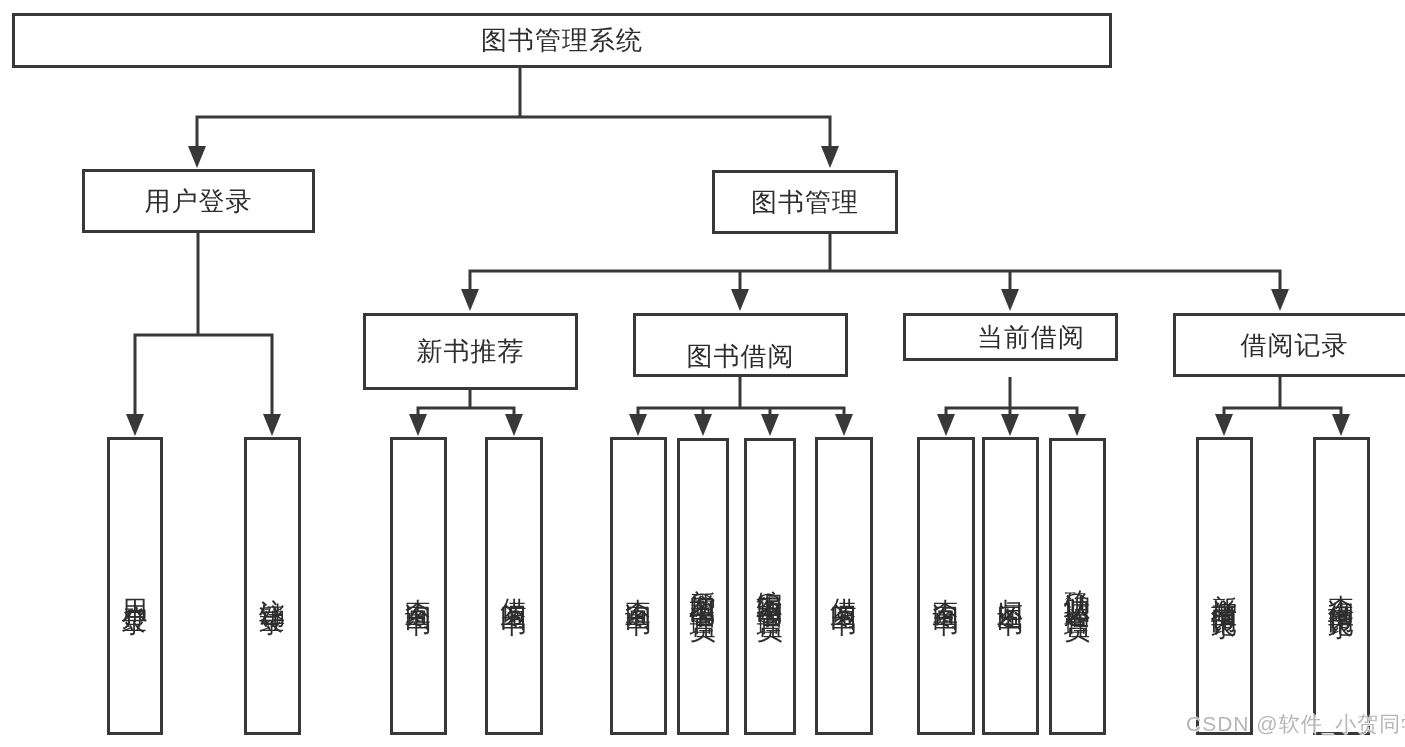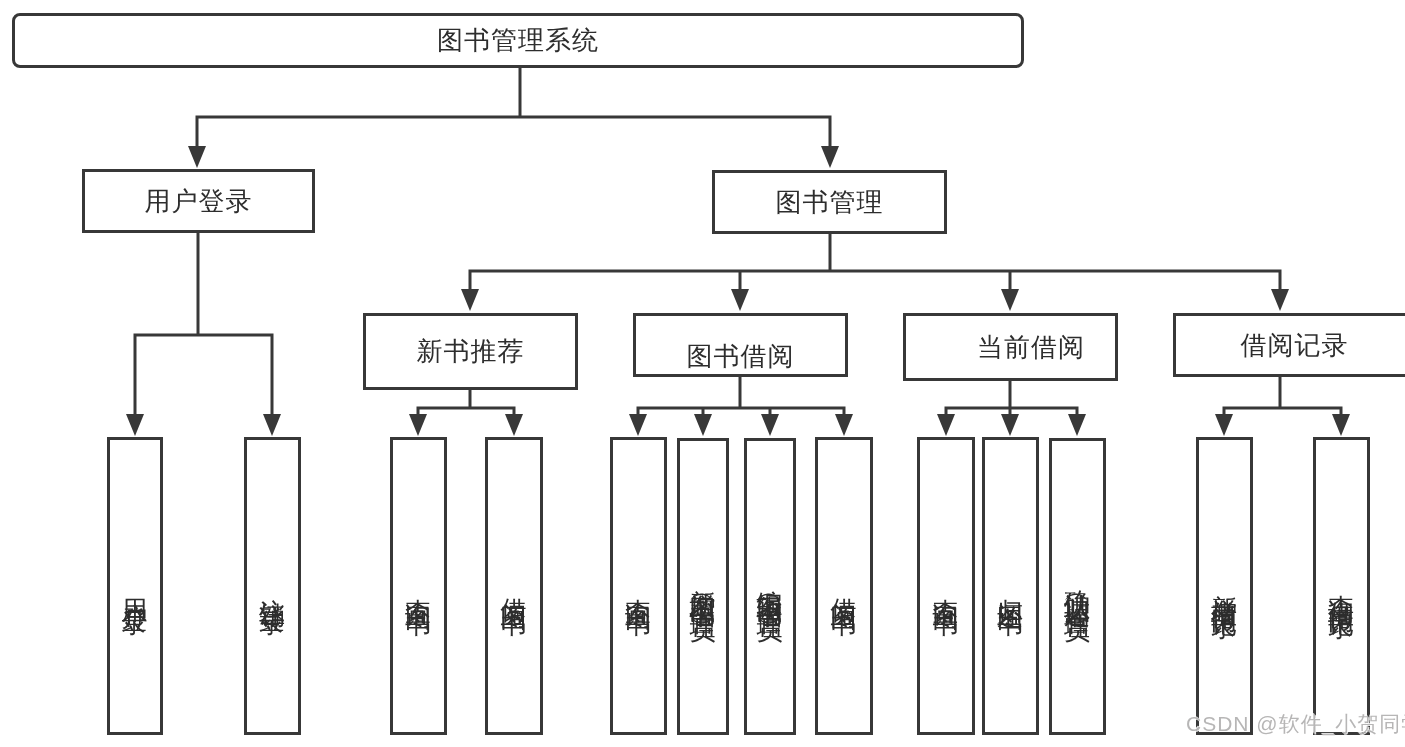--- a/index.html
+++ b/index.html
@@ -112,38 +112,38 @@
     <polygon points="937,414 955,414 946,436"></polygon>
     <polygon points="1001,414 1019,414 1010,436"></polygon>
     <polygon points="1068,414 1086,414 1077,436"></polygon>
 
     <path d="M1280,377 V408"></path>
     <path d="M1224,420 V408 H1341 V420"></path>
     <polygon points="1215,414 1233,414 1224,436"></polygon>
     <polygon points="1332,414 1350,414 1341,436"></polygon>
   </svg>
 
-  <div class="node node-h" style="left:12px; top:13px; width:1012px; height:55px;border-radius:8px;">
+  <div class="node node-h" style="left:12px; top:13px; width:1100px; height:55px;">
     <span>图书管理系统</span>
   </div>
 
   <div class="node node-h" style="left:82px; top:169px; width:233px; height:64px;">
     <span>用户登录</span>
   </div>
-  <div class="node node-h" style="left:712px; top:170px; width:235px; height:64px;font-family:Liberation Mono, monospace;">
+  <div class="node node-h" style="left:712px; top:170px; width:186px; height:64px;font-family:Liberation Mono, monospace;">
     <span>图书管理</span>
   </div>
 
   <div class="node node-h" style="left:363px; top:313px; width:215px; height:77px;">
     <span>新书推荐</span>
   </div>
   <div class="node node-h" style="left:633px; top:313px; width:215px; height:64px;align-items:flex-end;">
     <span>图书借阅</span>
   </div>
-  <div class="node node-h" style="left:903px; top:313px; width:215px; height:68px;padding-left:41px;">
+  <div class="node node-h" style="left:903px; top:313px; width:215px; height:48px;padding-left:41px;">
     <span>当前借阅</span>
   </div>
   <div class="node node-h" style="left:1173px; top:313px; width:243px; height:64px;">
     <span>借阅记录</span>
   </div>
 
   <div class="node node-v" style="left:107px; top:437px; width:56px; height:298px;">
     <span>用户登录</span>
   </div>
   <div class="node node-v" style="left:244px; top:437px; width:57px; height:298px;">

